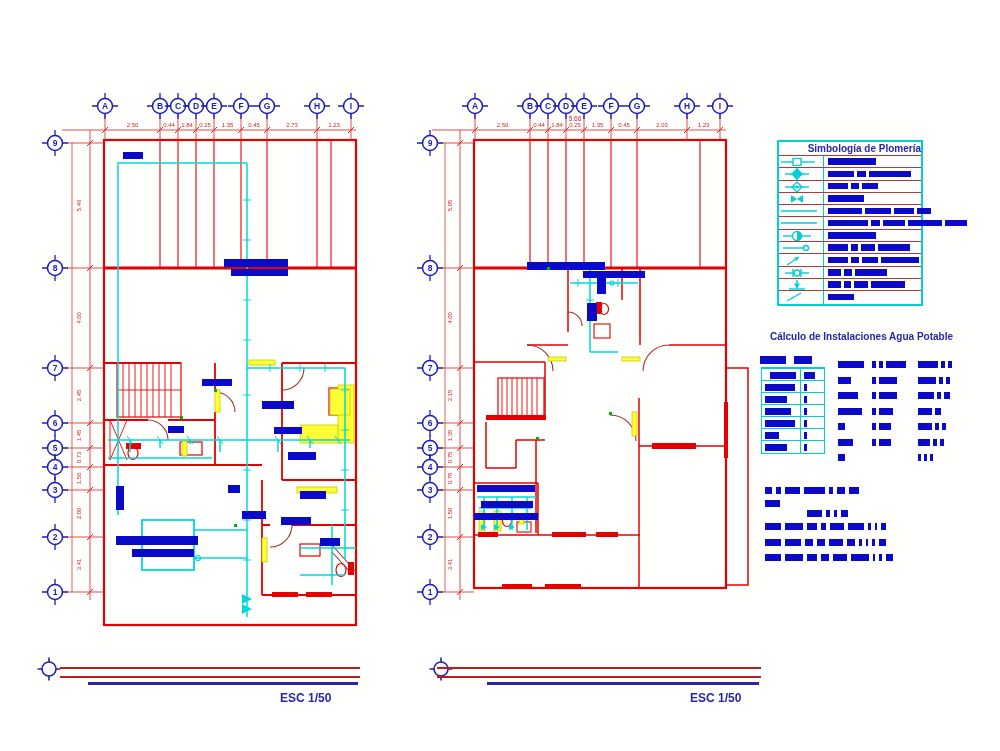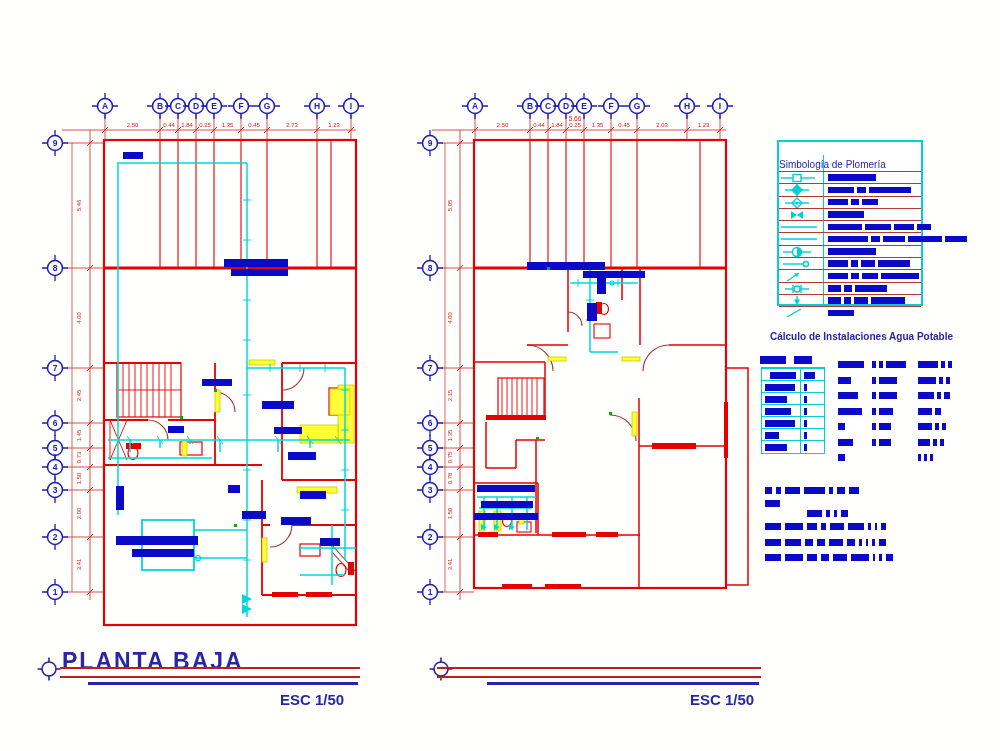--- a/index.html
+++ b/index.html
@@ -3,22 +3,22 @@
 <meta charset="utf-8">
 <style>
   html,body{margin:0;padding:0;background:#ffffff;}
   #stage{position:relative;width:1000px;height:751px;background:#fffffe;overflow:hidden;
          font-family:"Liberation Sans", sans-serif;}
   svg{position:absolute;left:0;top:0;}
   .abs{position:absolute;}
   
   #legend{position:absolute;left:777px;top:140px;width:146px;height:166px;
           border:2px solid #00cfd4;background:#ffffff;box-sizing:border-box;}
-  #legend .legend-title{height:13px;line-height:13px;font-size:10px;font-weight:normal;
-          color:#2626a8;text-align:left;white-space:nowrap;margin-top:16px;}
+  #legend .legend-title{height:13px;line-height:13px;font-size:10px;font-weight:bold;
+          color:#2626a8;text-align:right;white-space:nowrap;}
   #legend .lrow{position:relative;height:12.3px;border-top:1px solid #b23a34;
           display:flex;align-items:center;box-sizing:border-box;}
   #legend .sym{width:44px;display:flex;justify-content:center;flex:none;}
   #legend .bars{display:flex;gap:3px;align-items:center;padding-left:5px;}
   #legend .bar{height:6.5px;background:#0a0ac8;}
   #legend .vdiv{position:absolute;left:44px;top:13px;bottom:0;width:0;
           border-left:1.5px solid #00cfd4;}
   .symsvg{stroke:#00cfd4;fill:none;stroke-width:1.4;}
   .symsvg .f{fill:#00cfd4;stroke:none;}
   
@@ -34,21 +34,21 @@
   .grp{position:absolute;display:flex;gap:3px;}
   .grp .bar{height:7px;background:#0a0ac8;}
   .note{position:absolute;display:flex;gap:4px;}
   .note .bar{height:7px;background:#0a0ac8;}
   
   .title-block{position:absolute;height:60px;}
   .title-text{position:absolute;font-size:23px;font-weight:bold;color:#2a24a6;
           letter-spacing:2px;white-space:nowrap;}
   .redline{position:absolute;height:1.5px;background:#c21d1d;}
   .blueline{position:absolute;height:2.5px;background:#2a24a6;}
-  .esc{position:absolute;font-size:15px;font-weight:bold;color:#2626a8;white-space:nowrap;}
+  .esc{position:absolute;font-size:12px;font-weight:bold;color:#2626a8;white-space:nowrap;}
 </style>
 </head>
 <body>
 
 <div id="stage">
 
 <svg id="drawing" width="1000" height="751" viewBox="0 0 1000 751">
 
   <g stroke="#e60000" fill="none" stroke-width="1.5">
     <rect x="104" y="140" width="252" height="485" stroke-width="2.2"></rect>
@@ -685,21 +685,20 @@
 <div id="calc-detail"></div>
 <div id="calc-notes"></div>
 
 <div class="title-block" style="left:36px;top:648px;width:330px;">
   <svg width="26" height="26" style="left:0;top:8px;" class="abs">
     <g stroke="#2a24a6" fill="none" stroke-width="1.6">
       <circle cx="13" cy="13" r="7"></circle>
       <path d="M13 1.5V6.5M13 19.5V24.5M1.5 13H6.5M19.5 13H24.5"></path>
     </g>
   </svg>
-  <span class="title-text" style="left:26px;top:0;">PLANTA BAJA</span>
   <div class="redline" style="left:24px;top:19px;width:300px;"></div>
   <div class="redline" style="left:24px;top:28px;width:300px;"></div>
   <div class="blueline" style="left:52px;top:34px;width:270px;"></div>
   <span class="esc" style="left:244px;top:43px;">ESC 1/50</span>
 </div>
 
 <div class="title-block" style="left:428px;top:648px;width:340px;">
   <svg width="26" height="26" style="left:0;top:8px;" class="abs">
     <g stroke="#2a24a6" fill="none" stroke-width="1.6">
       <circle cx="13" cy="13" r="7"></circle>

